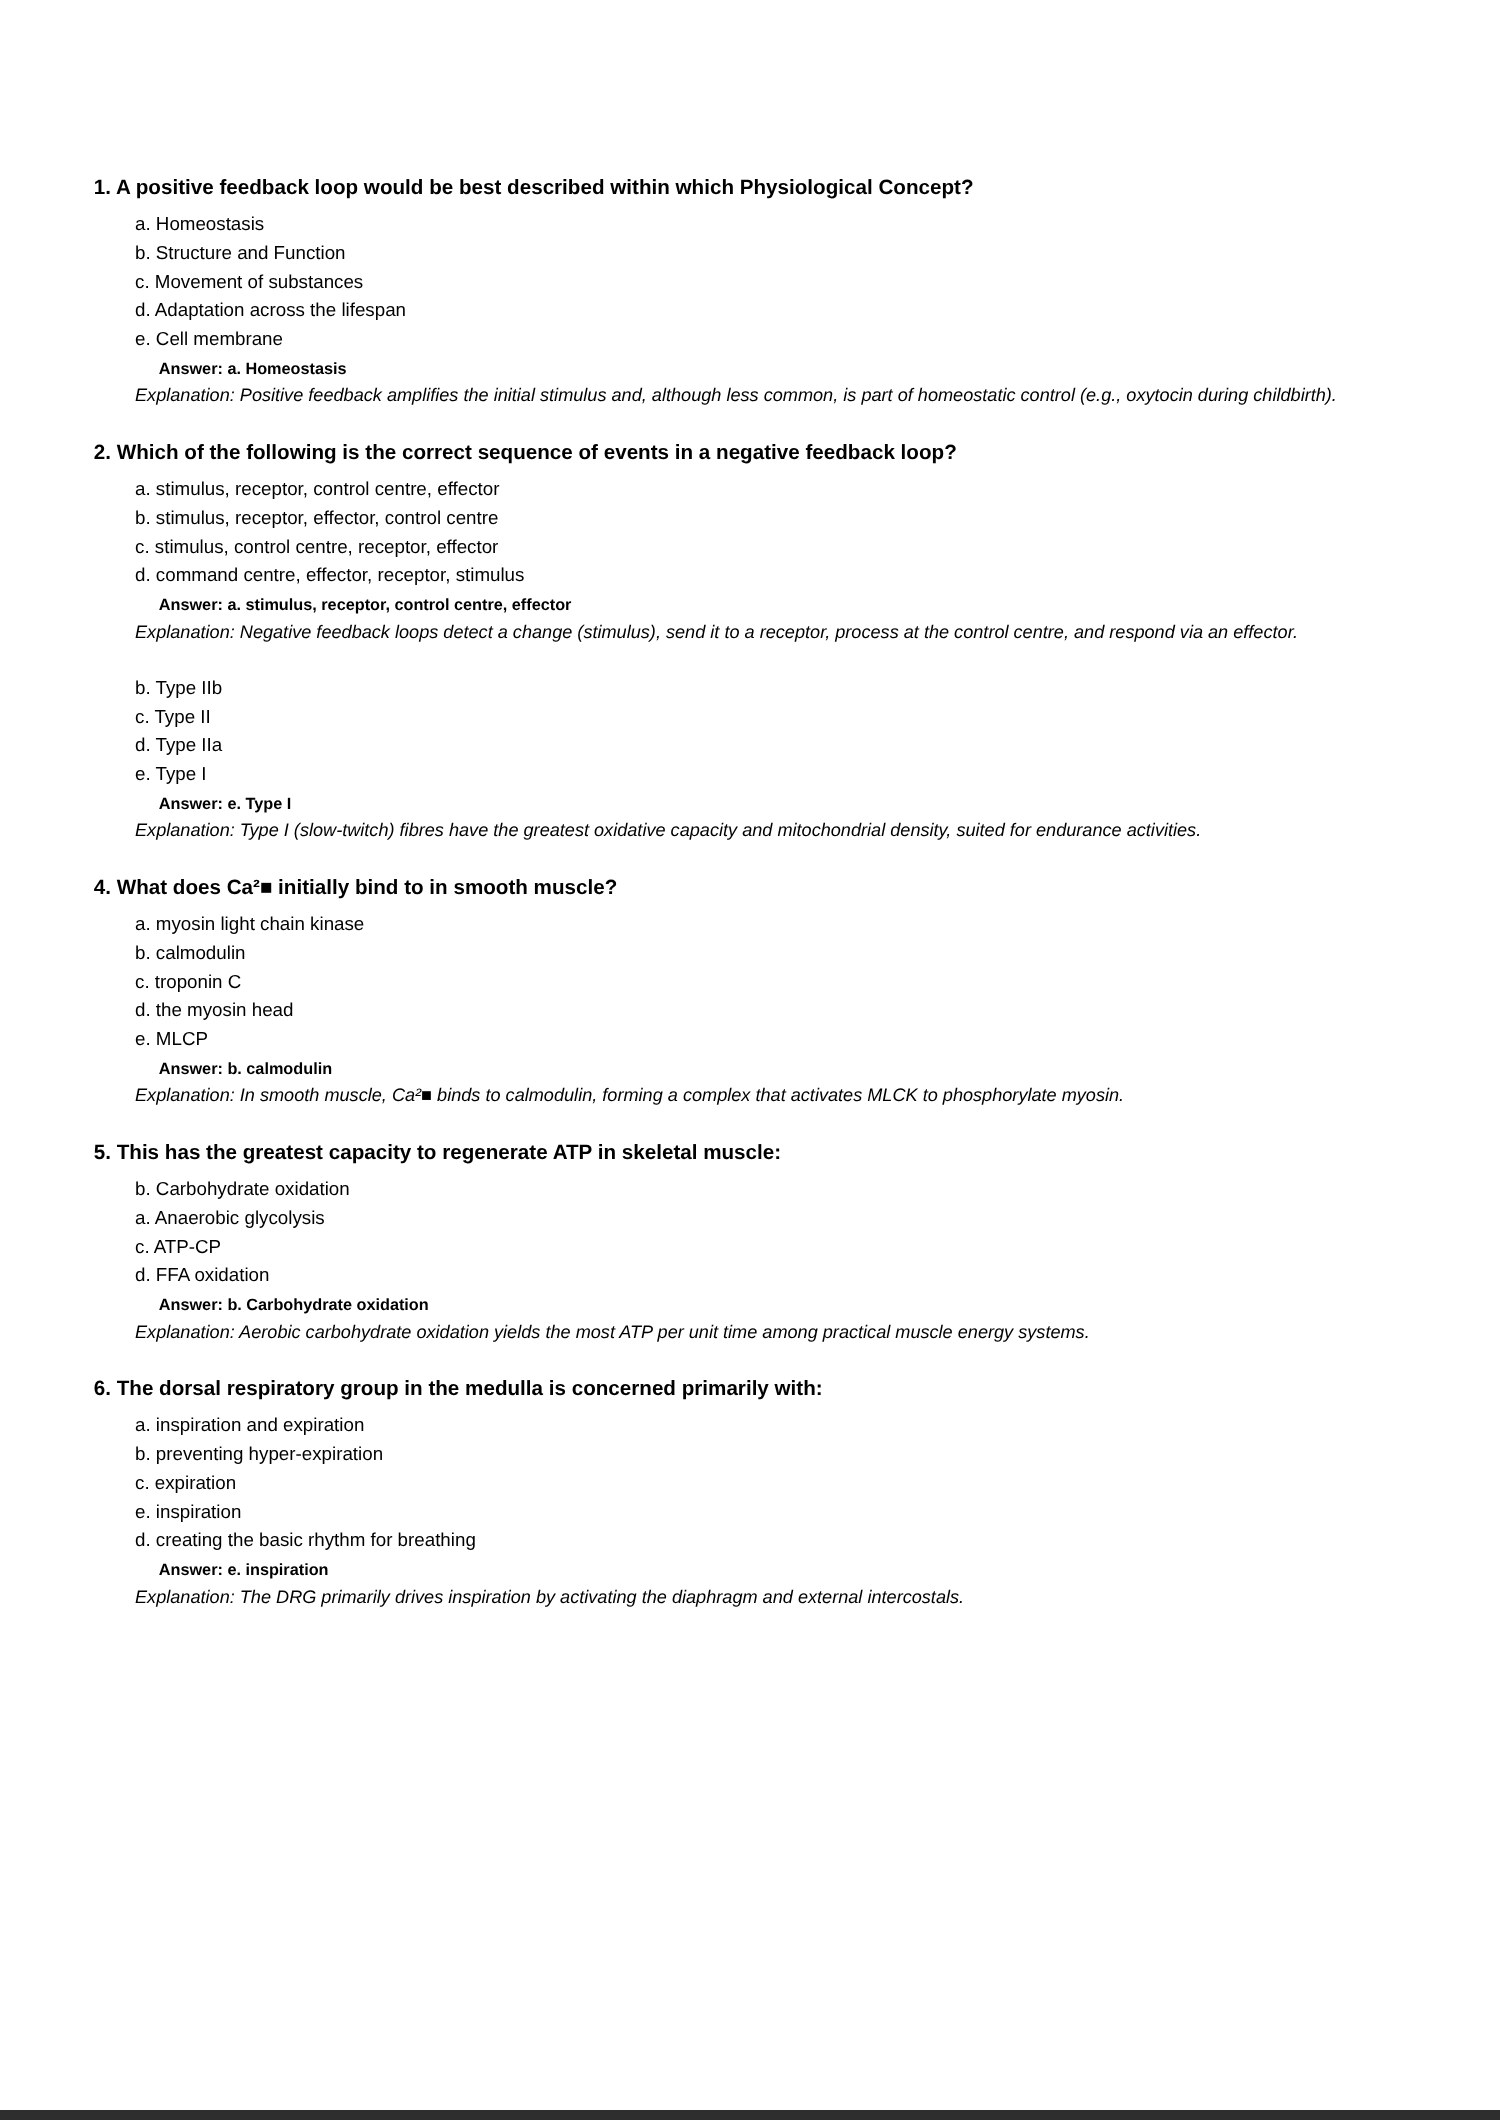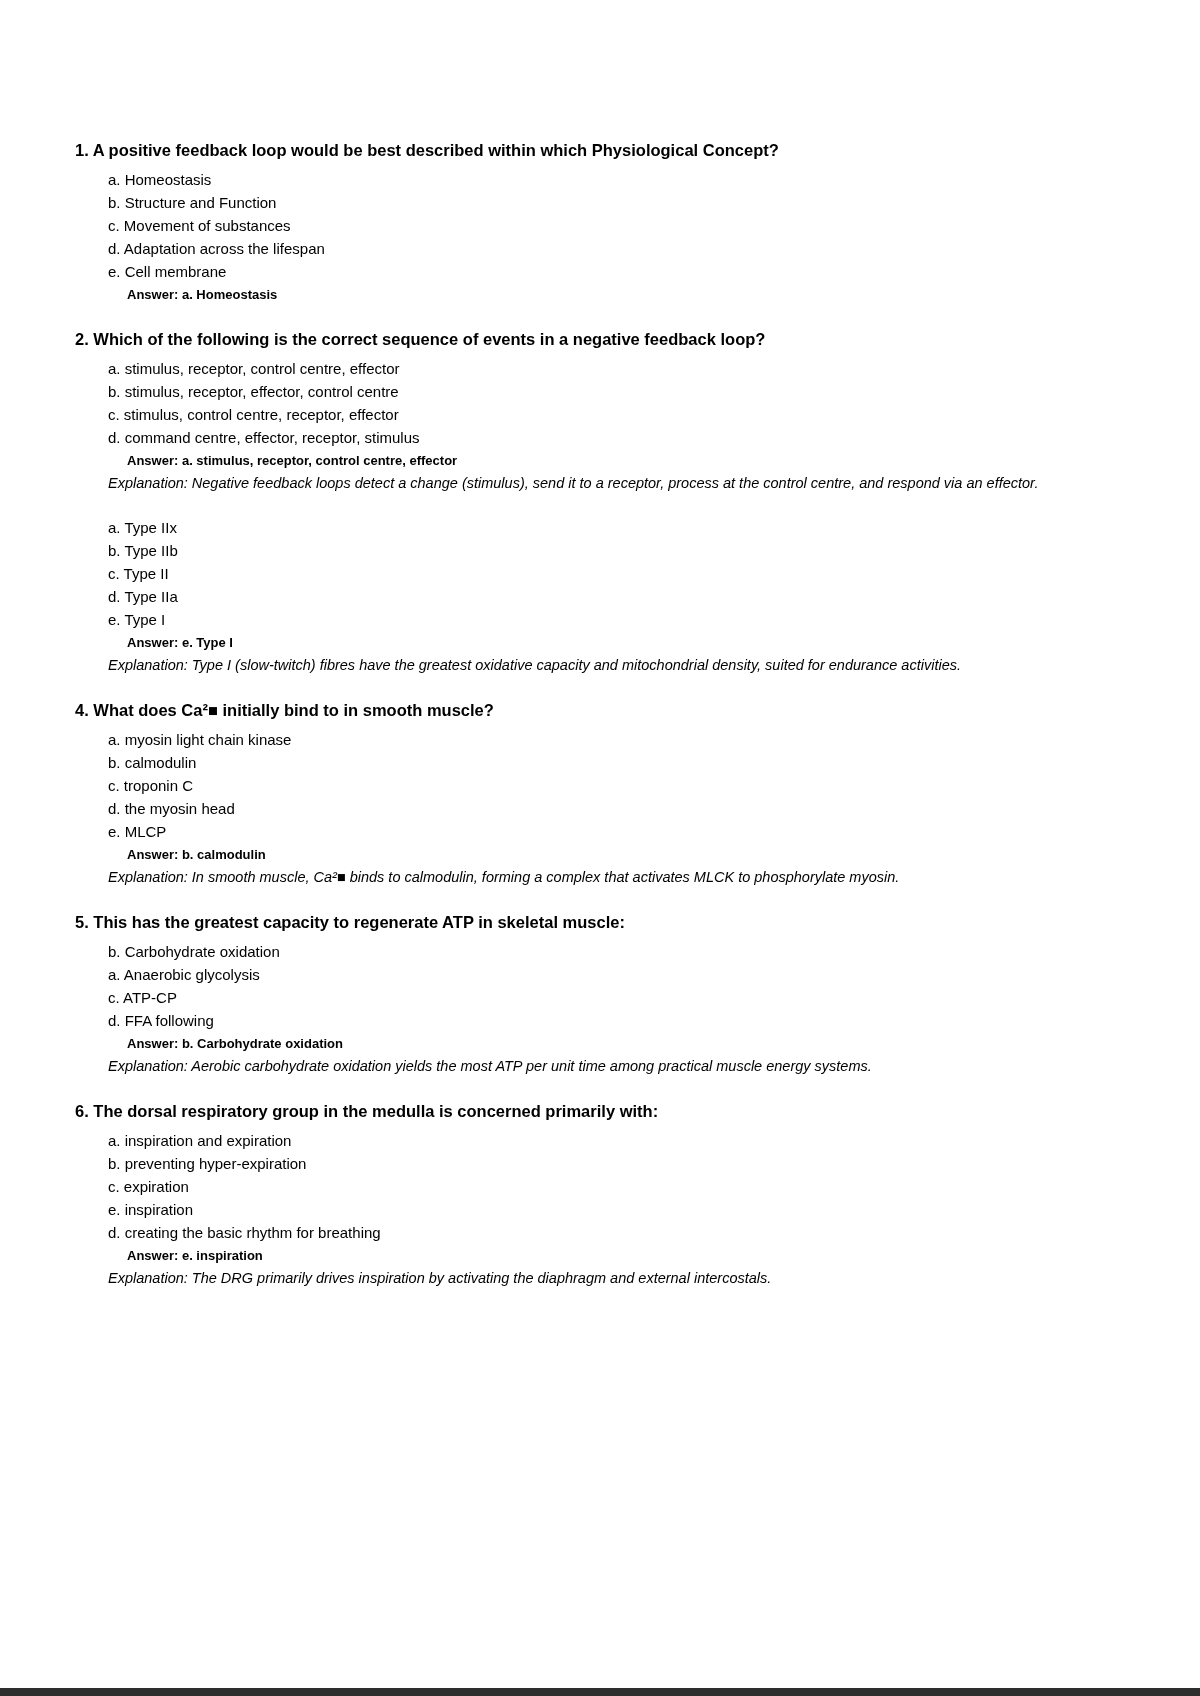--- a/index.html
+++ b/index.html
@@ -65,34 +65,34 @@
   <div class="content">
 
     <section class="question">
       <h2 class="q-title">1. A positive feedback loop would be best described within which Physiological Concept?</h2>
       <div class="option">a. Homeostasis</div>
       <div class="option">b. Structure and Function</div>
       <div class="option">c. Movement of substances</div>
       <div class="option">d. Adaptation across the lifespan</div>
       <div class="option">e. Cell membrane</div>
       <div class="answer">Answer: a. Homeostasis</div>
+      <div class="explanation">Explanation: Positive feedback amplifies the initial stimulus and, although less common, is part of homeostatic control (e.g., oxytocin during childbirth).</div>
     </section>
 
     <section class="question">
       <h2 class="q-title">2. Which of the following is the correct sequence of events in a negative feedback loop?</h2>
       <div class="option">a. stimulus, receptor, control centre, effector</div>
       <div class="option">b. stimulus, receptor, effector, control centre</div>
       <div class="option">c. stimulus, control centre, receptor, effector</div>
       <div class="option">d. command centre, effector, receptor, stimulus</div>
       <div class="answer">Answer: a. stimulus, receptor, control centre, effector</div>
       <div class="explanation">Explanation: Negative feedback loops detect a change (stimulus), send it to a receptor, process at the control centre, and respond via an effector.</div>
     </section>
 
     <section class="question">
-      <div class="option">a. Type IIx</div>
       <div class="option">b. Type IIb</div>
       <div class="option">c. Type II</div>
       <div class="option">d. Type IIa</div>
       <div class="option">e. Type I</div>
       <div class="answer">Answer: e. Type I</div>
       <div class="explanation">Explanation: Type I (slow-twitch) fibres have the greatest oxidative capacity and mitochondrial density, suited for endurance activities.</div>
     </section>
 
     <section class="question">
       <h2 class="q-title">4. What does Ca²■ initially bind to in smooth muscle?</h2>
@@ -103,21 +103,21 @@
       <div class="option">e. MLCP</div>
       <div class="answer">Answer: b. calmodulin</div>
       <div class="explanation">Explanation: In smooth muscle, Ca²■ binds to calmodulin, forming a complex that activates MLCK to phosphorylate myosin.</div>
     </section>
 
     <section class="question">
       <h2 class="q-title">5. This has the greatest capacity to regenerate ATP in skeletal muscle:</h2>
       <div class="option">b. Carbohydrate oxidation</div>
       <div class="option">a. Anaerobic glycolysis</div>
       <div class="option">c. ATP-CP</div>
-      <div class="option">d. FFA following</div>
+      <div class="option">d. FFA oxidation</div>
       <div class="answer">Answer: b. Carbohydrate oxidation</div>
       <div class="explanation">Explanation: Aerobic carbohydrate oxidation yields the most ATP per unit time among practical muscle energy systems.</div>
     </section>
 
     <section class="question">
       <h2 class="q-title">6. The dorsal respiratory group in the medulla is concerned primarily with:</h2>
       <div class="option">a. inspiration and expiration</div>
       <div class="option">b. preventing hyper-expiration</div>
       <div class="option">c. expiration</div>
       <div class="option">e. inspiration</div>

